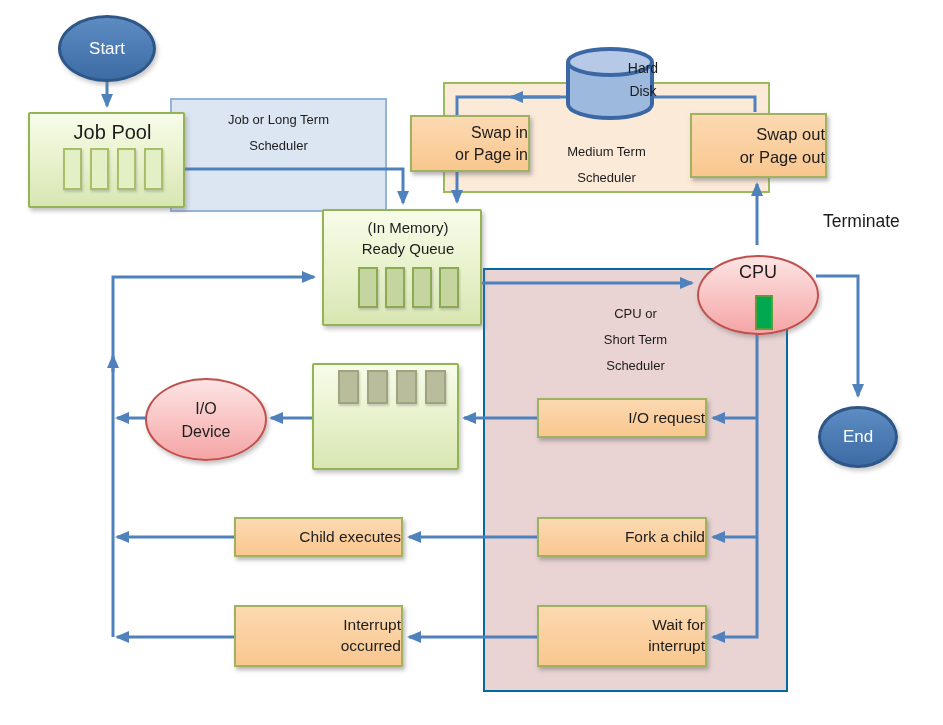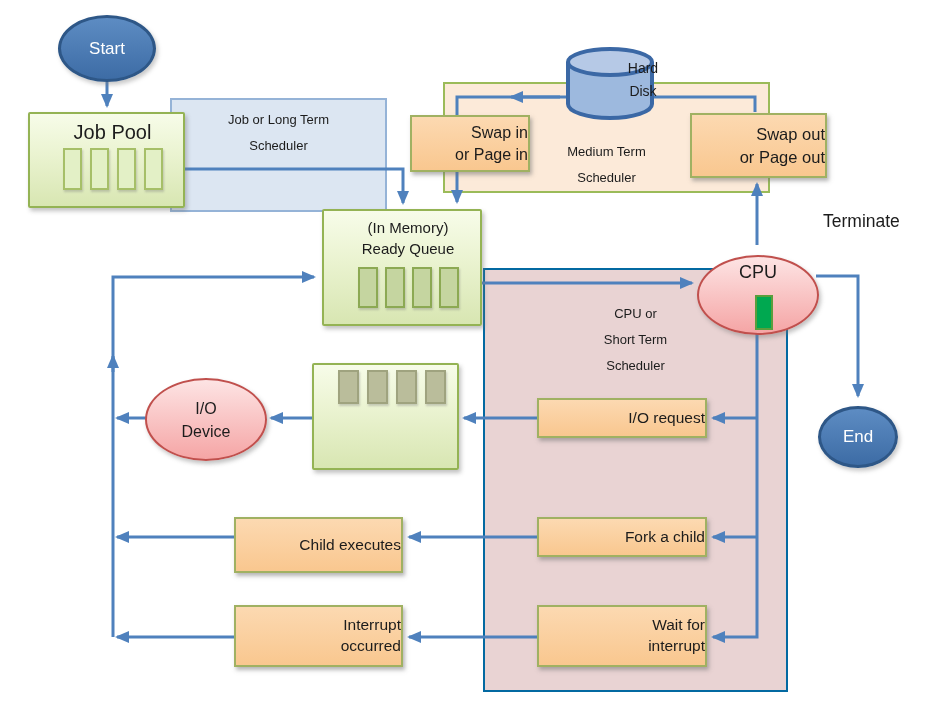--- a/index.html
+++ b/index.html
@@ -189,21 +189,21 @@
 
   <div class="obox" style="left:537px;top:398px;width:170px;height:40px;">
     <div>I/O request</div>
   </div>
 
   <div class="obox" style="left:537px;top:605px;width:170px;height:62px;">
     <div>Wait for</div>
     <div>interrupt</div>
   </div>
 
-  <div class="obox" style="left:234px;top:517px;width:169px;height:56px;">
+  <div class="obox" style="left:234px;top:517px;width:169px;height:40px;">
     <div>Child executes</div>
   </div>
 
   <div class="obox" style="left:234px;top:605px;width:169px;height:62px;">
     <div>Interrupt</div>
     <div>occurred</div>
   </div>
 
 </div>
 

